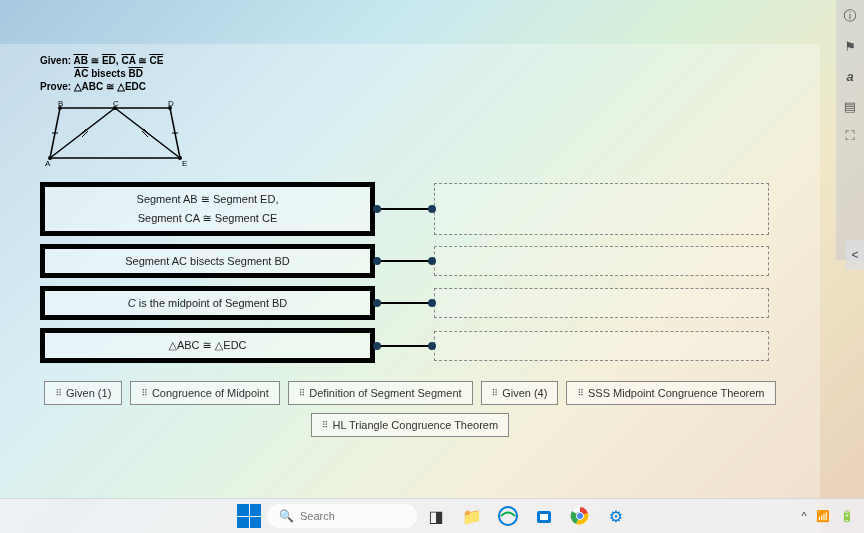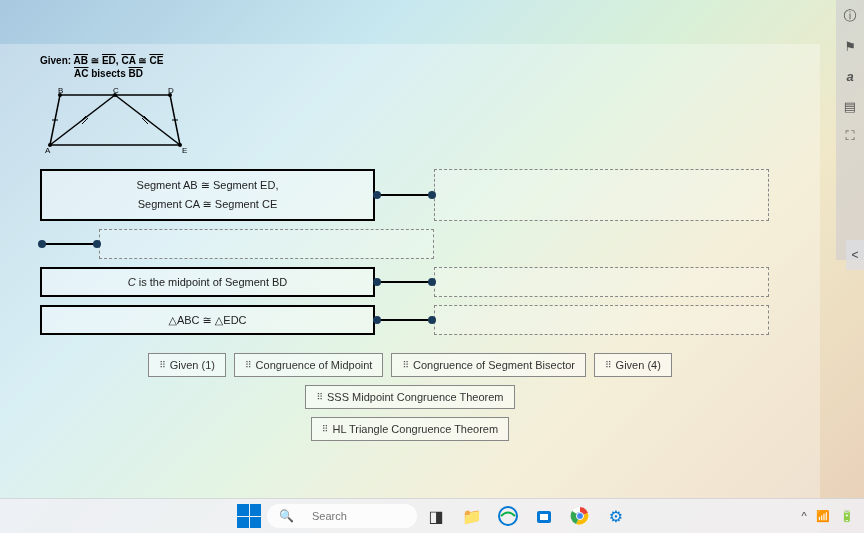--- a/index.html
+++ b/index.html
@@ -37,21 +37,21 @@
       margin-top: 5px;
     }
     .proof-row {
       display: flex;
       align-items: center;
       gap: 0;
     }
     .statement-box {
       width: 335px;
       min-height: 30px;
-      border: 2px solid #000000;
+      border: 5px solid #000000;
       background: rgba(255,255,255,0.4);
       display: flex;
       align-items: center;
       justify-content: center;
       font-size: 11px;
       color: #222;
       padding: 6px 10px;
       text-align: center;
     }
     .statement-box.tall {
@@ -180,21 +180,20 @@
       width: 150px;
       height: 24px;
     }
     .search-box input {
       border: none;
       background: transparent;
       outline: none;
       font-size: 11px;
       width: 100px;
       color: #555;
-      margin-left: 12px;
     }
     .taskbar-icons { display: flex; gap: 14px; align-items: center; }
     .taskbar-icon {
       width: 22px; height: 22px;
       display: flex; align-items: center; justify-content: center;
       cursor: pointer;
       font-size: 16px;
     }
     .taskbar-right {
       position: absolute;
@@ -211,20 +210,24 @@
 <body>
 
 <div class="main-content">
 
   <div class="given-prove">
     <div>
       <span class="label">Given:</span>
       <span><span class="ol">AB</span> ≅ <span class="ol">ED</span>, <span class="ol">CA</span> ≅ <span class="ol">CE</span></span>
     </div>
     <div style="padding-left:34px;"><span class="ol">AC</span> bisects <span class="ol">BD</span></div>
+    <div>
+      <span class="label">Prove:</span>
+      <span>△ABC ≅ △EDC</span>
+    </div>
   </div>
 
   <div class="diagram">
     <svg width="150" height="70" viewBox="0 0 150 70">
       <line x1="10" y1="60" x2="140" y2="60" stroke="#000" stroke-width="1.5"></line>
       <line x1="20" y1="10" x2="130" y2="10" stroke="#000" stroke-width="1.5"></line>
       <line x1="10" y1="60" x2="20" y2="10" stroke="#000" stroke-width="1.5"></line>
       <line x1="140" y1="60" x2="130" y2="10" stroke="#000" stroke-width="1.5"></line>
       <line x1="10" y1="60" x2="75" y2="10" stroke="#000" stroke-width="1.5"></line>
       <line x1="140" y1="60" x2="75" y2="10" stroke="#000" stroke-width="1.5"></line>
@@ -251,20 +254,23 @@
     <div class="proof-row">
       <div class="statement-box tall">
         <div>Segment AB ≅ Segment ED,</div>
         <div>Segment CA ≅ Segment CE</div>
       </div>
       <div class="connector"></div>
       <div class="reason-box tall"></div>
     </div>
 
     <div class="proof-row">
+      <div class="statement-box">
+        <span>Segment AC bisects Segment BD</span>
+      </div>
       <div class="connector"></div>
       <div class="reason-box"></div>
     </div>
 
     <div class="proof-row">
       <div class="statement-box">
         <span><i>C</i> is the midpoint of Segment BD</span>
       </div>
       <div class="connector"></div>
       <div class="reason-box"></div>
@@ -284,21 +290,21 @@
     <div class="reason-item">
       <span class="drag-handle">⠿</span>
       <span>Given (1)</span>
     </div>
     <div class="reason-item">
       <span class="drag-handle">⠿</span>
       <span>Congruence of Midpoint</span>
     </div>
     <div class="reason-item">
       <span class="drag-handle">⠿</span>
-      <span>Congruence of Segment Bisector</span>
+      <span>Definition of Segment Segment</span>
     </div>
     <div class="reason-item">
       <span class="drag-handle">⠿</span>
       <span>Given (4)</span>
     </div>
     <div class="reason-item">
       <span class="drag-handle">⠿</span>
       <span>SSS Midpoint Congruence Theorem</span>
     </div>
     <div style="width:100%; display:flex; justify-content:center;">

